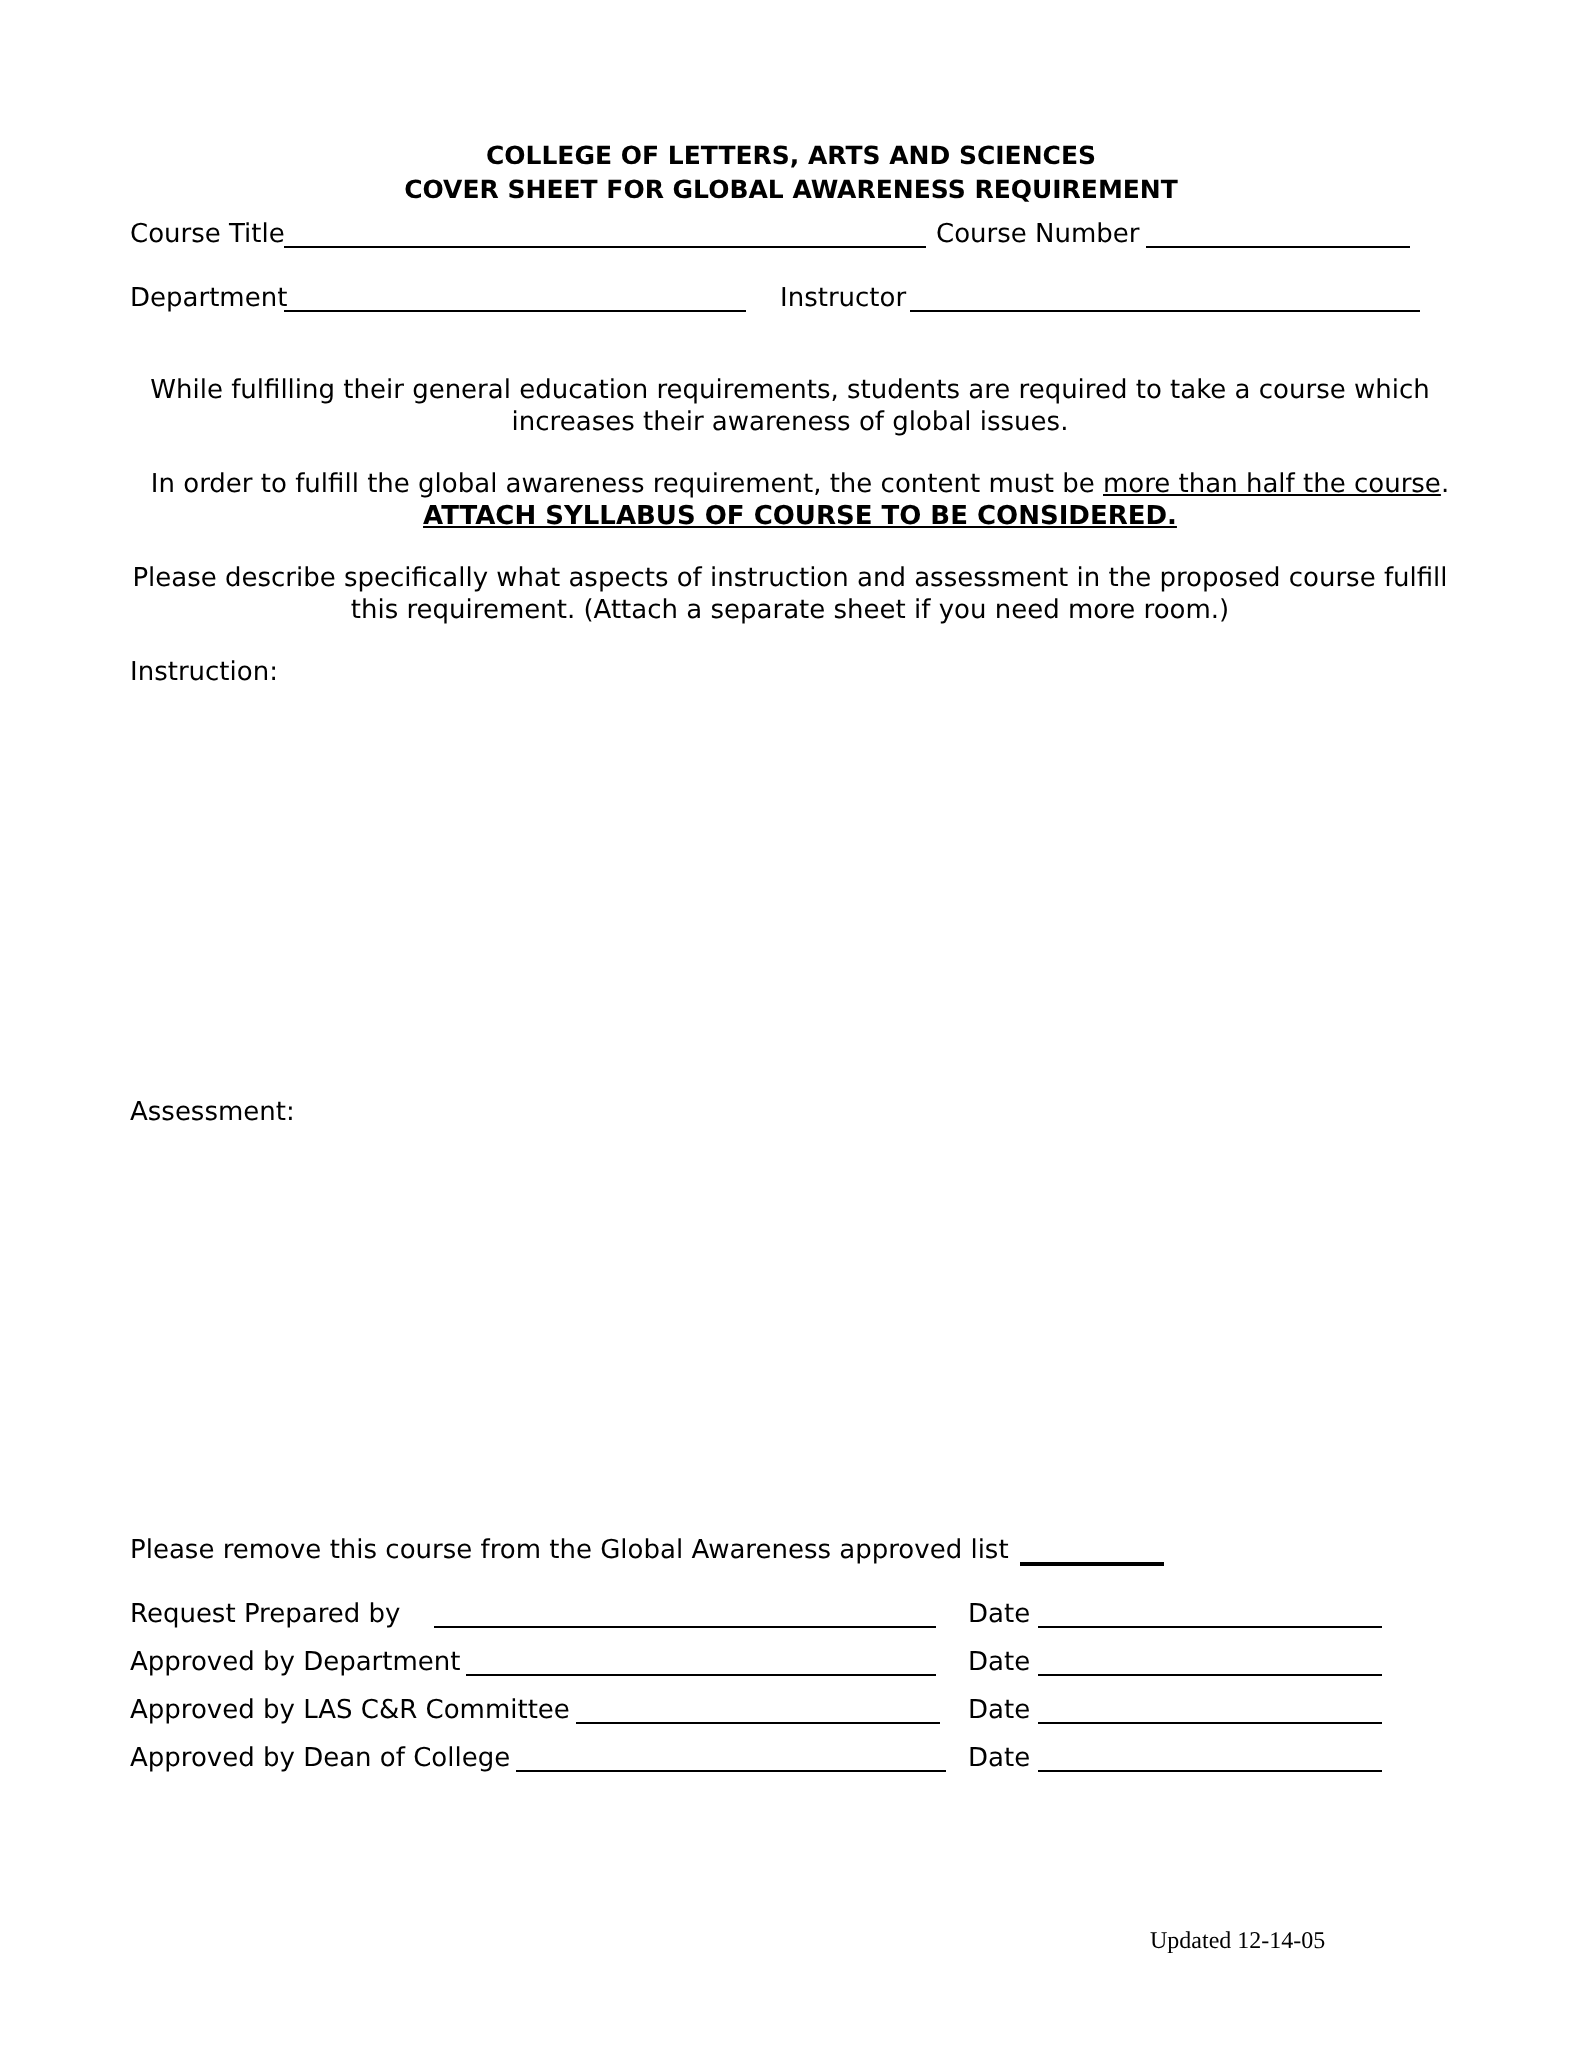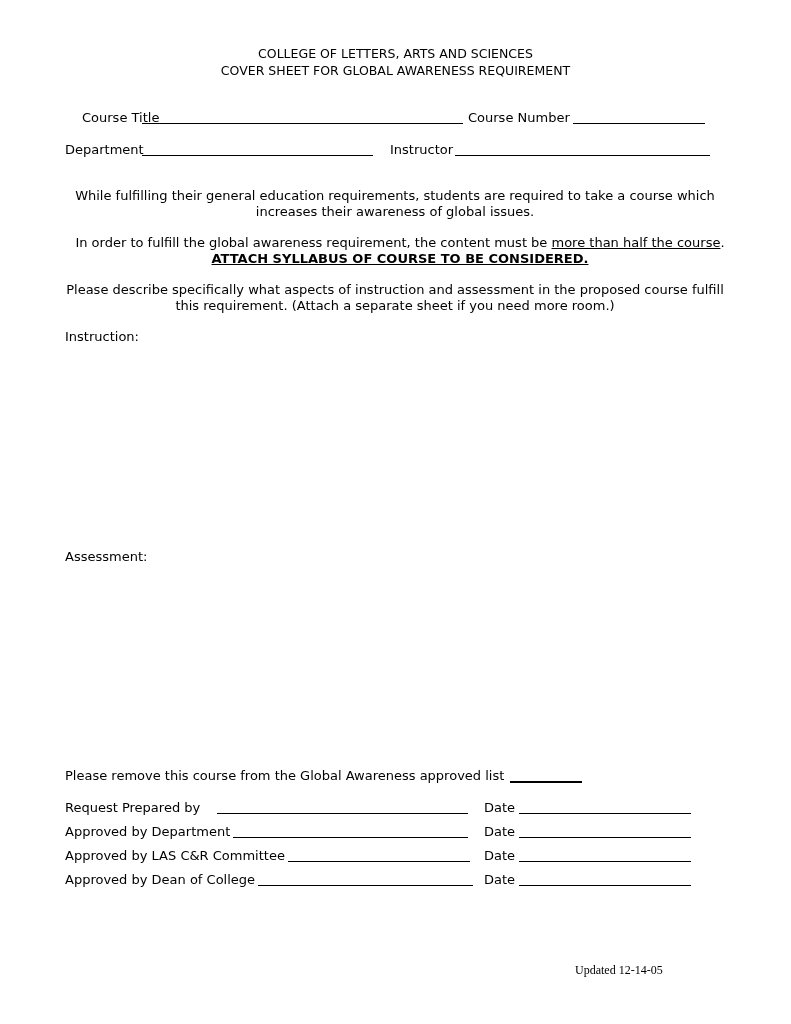--- a/index.html
+++ b/index.html
@@ -1,32 +1,32 @@
 <!DOCTYPE html>
 <html><head>
 <meta charset="utf-8">
 <style>
   html, body { margin: 0; padding: 0; background: #ffffff; }
   body { width: 791px; height: 1024px; position: relative; overflow: hidden;
          font-family: "DejaVu Sans", sans-serif; color: #000; font-size: 13px; }
   .abs { position: absolute; white-space: nowrap; }
-  .title { font-weight: normal; font-size: 12.5px; text-align: center; left: 0; width: 791px; }
+  .title { font-weight: bold; font-size: 12.5px; text-align: center; left: 0; width: 791px; margin-top: 24px; }
   .fieldline { position: absolute; border-bottom: 1px solid #000; height: 1px; }
   .para { position: absolute; left: 65px; width: 670px; line-height: 16px; white-space: normal; text-align: center; }
   .u { text-decoration: underline; }
   .b { font-weight: bold; }
   .footer { font-family: "Liberation Serif", serif; font-size: 12px; }
 </style>
 </head>
 <body>
 
 <div class="abs title" style="top:46px;">COLLEGE OF LETTERS, ARTS AND SCIENCES</div>
 <div class="abs title" style="top:63px;">COVER SHEET FOR GLOBAL AWARENESS REQUIREMENT</div>
 
-<div class="abs" style="left:82px; top:110px;">Course Title</div>
+<div class="abs" style="left:65px; top:110px;">Course Title</div>
 <div class="fieldline" style="left:142px; top:122px; width:321px;"></div>
 <div class="abs" style="left:468px; top:110px;">Course Number</div>
 <div class="fieldline" style="left:573px; top:122px; width:132px;"></div>
 
 <div class="abs" style="left:65px; top:142px;">Department</div>
 <div class="fieldline" style="left:142px; top:154px; width:231px;"></div>
 <div class="abs" style="left:390px; top:142px;">Instructor</div>
 <div class="fieldline" style="left:455px; top:154px; width:255px;"></div>
 
 <div class="para" style="top:188px; width:660px;">While fulfilling their general education requirements, students are required to take a course which increases their awareness of global issues.</div>

